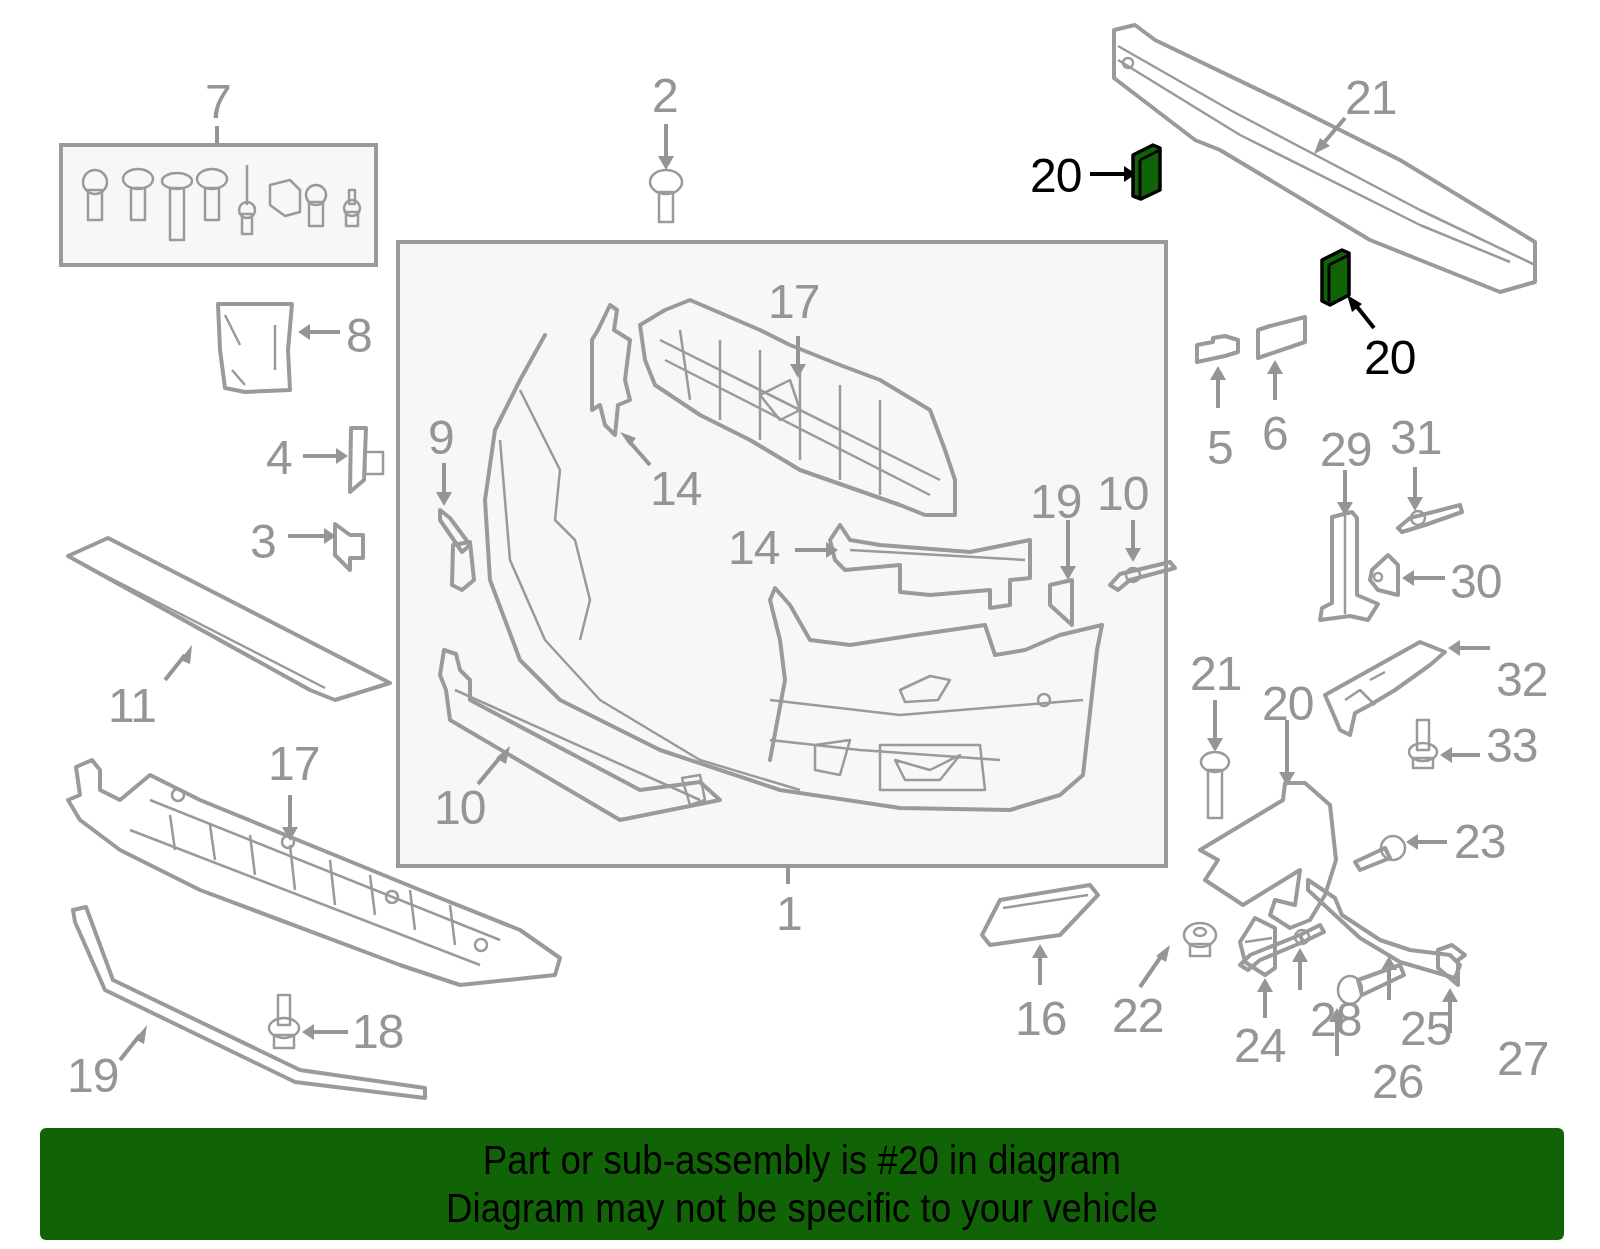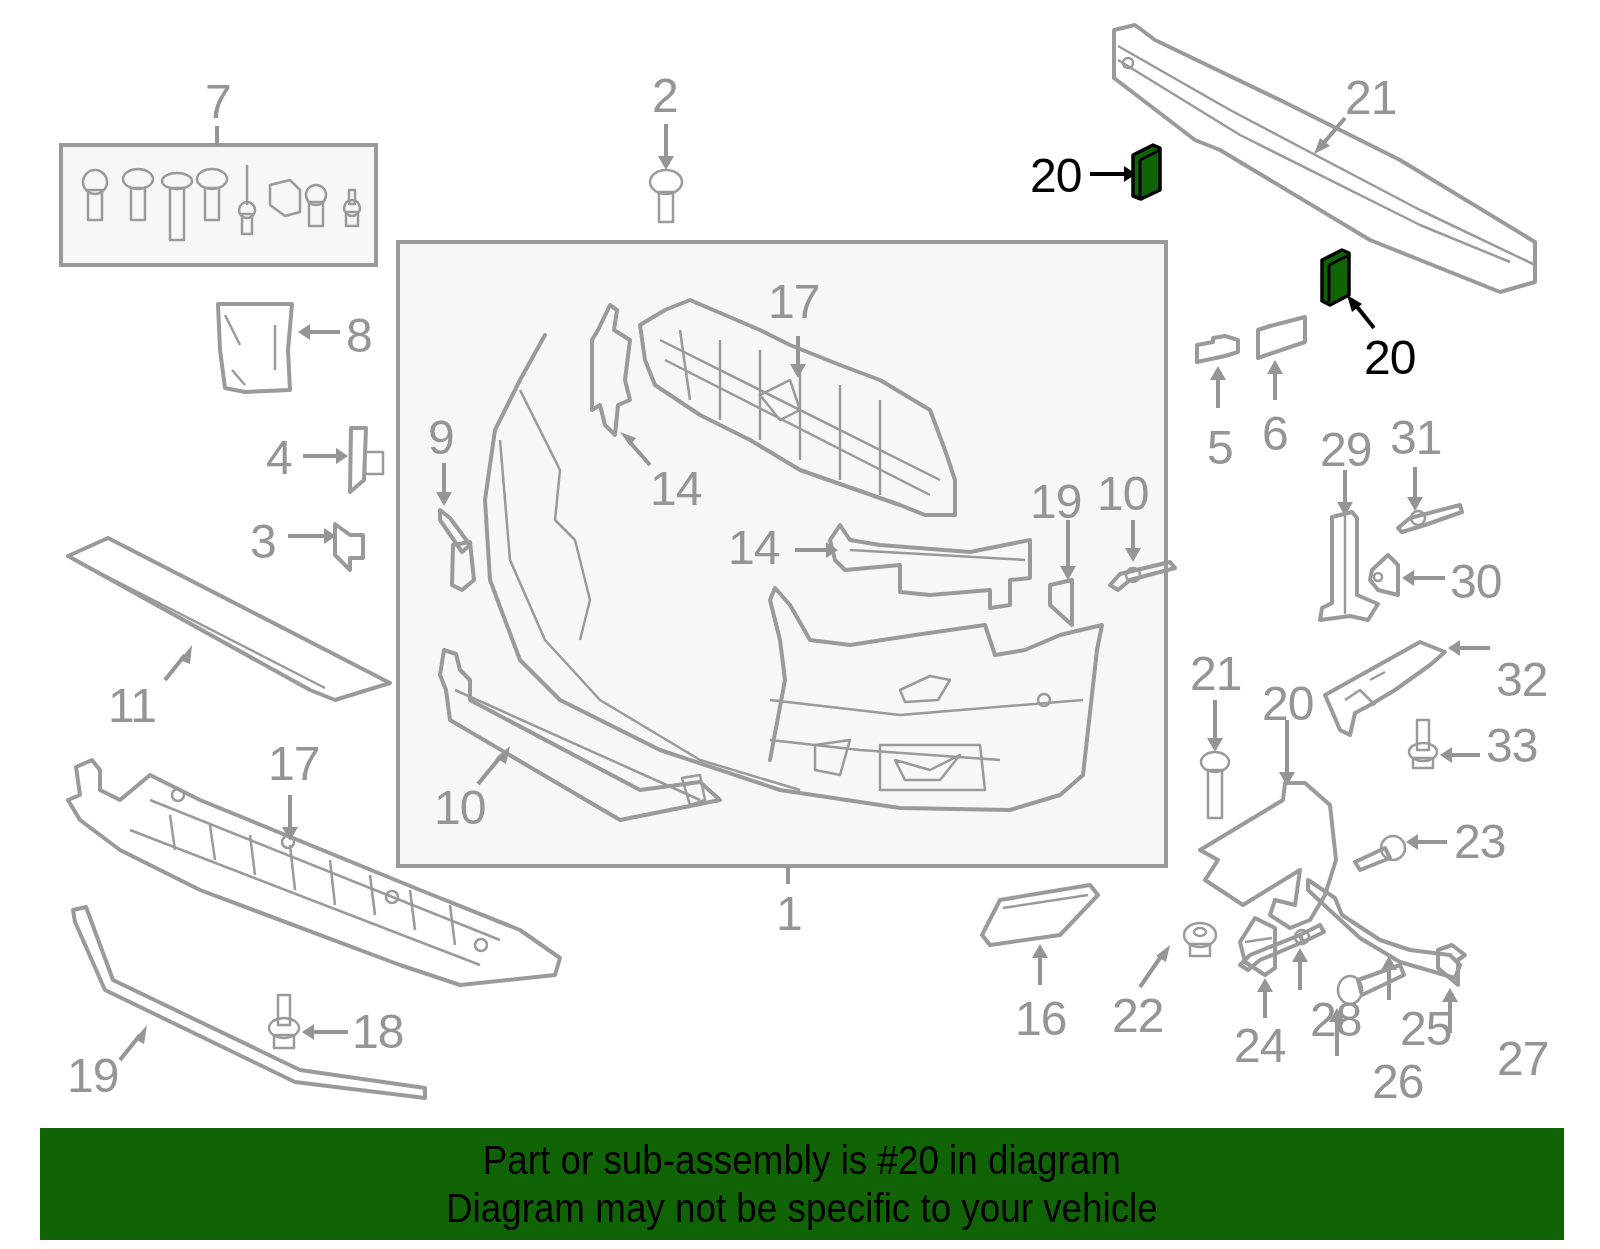--- a/index.html
+++ b/index.html
@@ -4,21 +4,21 @@
 <style>
   html, body { margin: 0; padding: 0; background: #ffffff; }
   body { width: 1600px; height: 1249px; position: relative; overflow: hidden;
          font-family: "Liberation Sans", sans-serif; }
   #diagram { position: absolute; left: 0; top: 0; width: 1600px; height: 1249px; }
   .lbl { position: absolute; font-size: 48px; color: #959595; line-height: 1;
          font-family: "Liberation Sans", sans-serif; white-space: nowrap; letter-spacing: -1px; }
   .lbl.hl { color: #000000; }
   .banner { position: absolute; left: 40px; top: 1128px; width: 1524px; height: 112px;
             background: #116406; display: flex; flex-direction: column; align-items: center;
-            justify-content: center; }
+            justify-content: center; border-radius: 6px; }
   .banner .line { font-size: 40px; color: #000; line-height: 48px;
                   font-family: "Liberation Sans", sans-serif; transform: scaleX(0.92); }
   svg .p { fill: none; stroke: #9a9a9a; stroke-width: 4; stroke-linejoin: round; stroke-linecap: round; }
   svg .t { fill: none; stroke: #9a9a9a; stroke-width: 2.5; stroke-linejoin: round; }
   svg .a { stroke: #959595; stroke-width: 4; fill: none; }
   svg .ah { fill: #959595; }
   svg .ak { stroke: #000; stroke-width: 4; fill: none; }
   svg .akh { fill: #000; }
 </style>
 </head>

